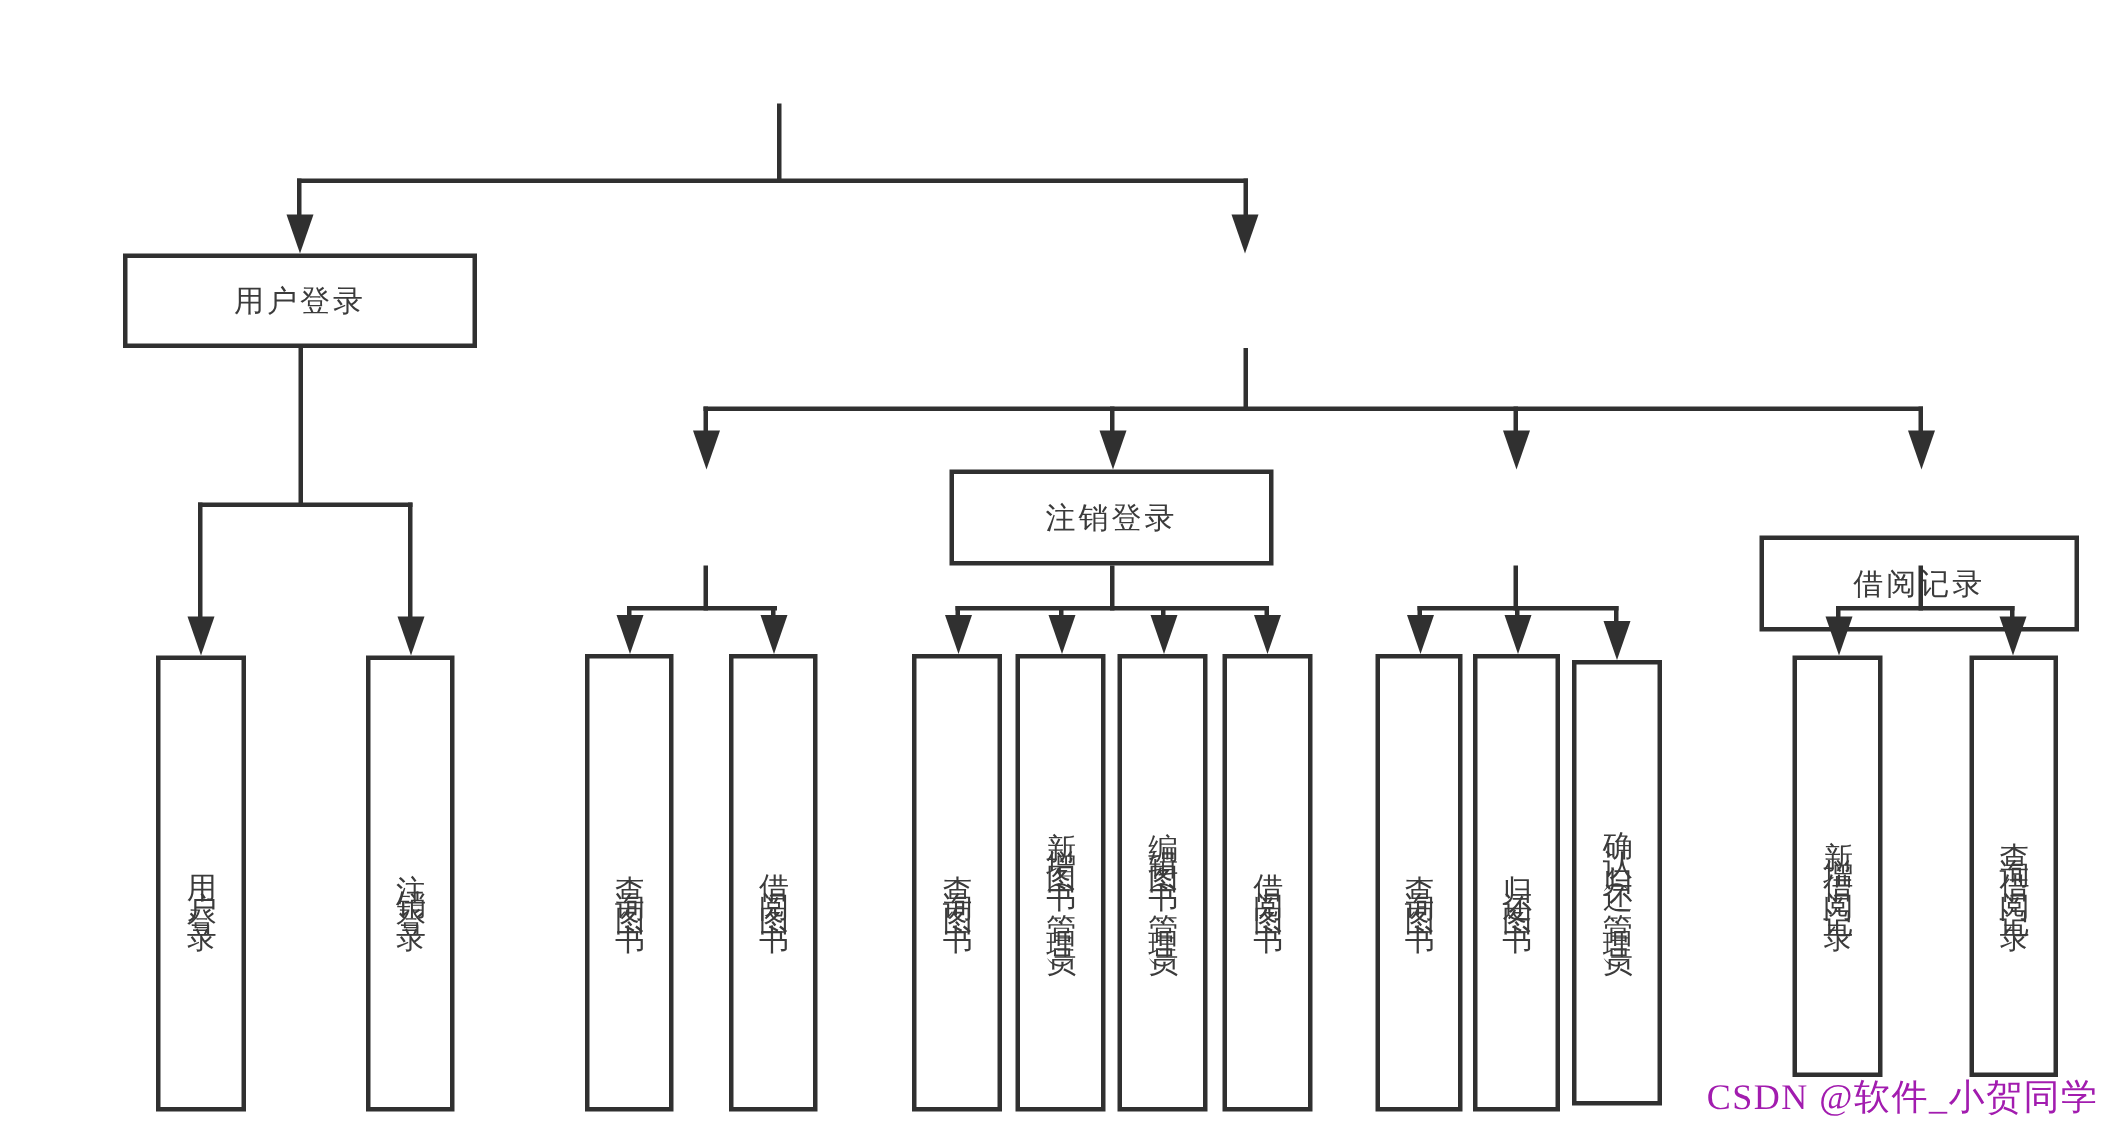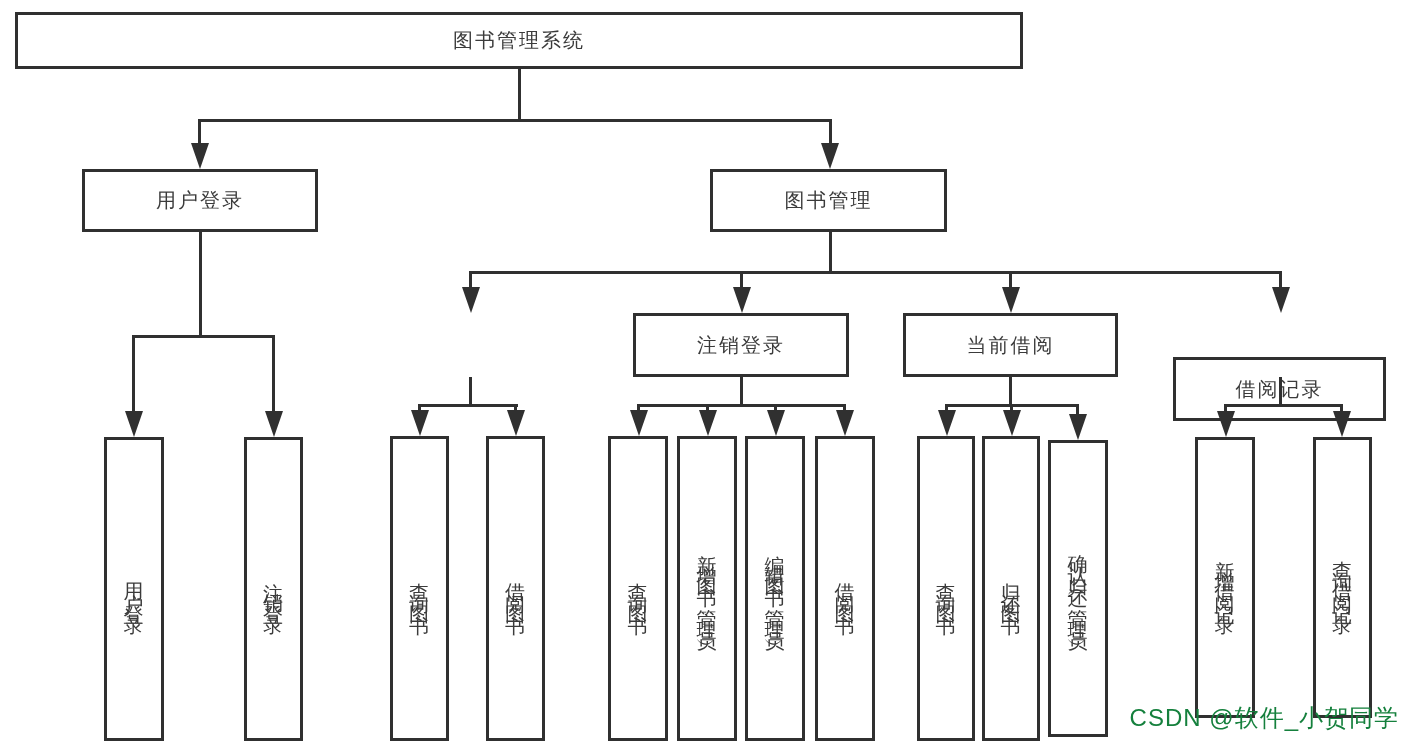--- a/index.html
+++ b/index.html
@@ -38,48 +38,43 @@
   .arrow {
     position: absolute;
     width: 0; height: 0;
     border-left: 9px solid transparent;
     border-right: 9px solid transparent;
     border-top: 26px solid #303030;
   }
   .watermark {
     position: absolute;
     right: 6px;
-    bottom: 13px;
+    bottom: 0;
     font-size: 24px;
-    color: #15803d;
+    color: #a21caf;
     letter-spacing: 1px;
     white-space: nowrap;
+    font-family: Liberation Serif, serif;
   }
 </style>
 </head>
 <body>
 
 <div class="canvas">
 
-  <div class="box" style="left:15px; top:12px; width:1008px; height:57px;">
-    <span>图书管理系统</span>
-  </div>
 
   <div class="vline" style="left:518px; top:69px; height:52px;"></div>
   <div class="hline" style="left:198px; top:119px; width:634px;"></div>
   <div class="vline" style="left:198px; top:119px; height:32px;"></div>
   <div class="vline" style="left:829px; top:119px; height:32px;"></div>
   <div class="arrow" style="left:191px; top:143px;"></div>
   <div class="arrow" style="left:821px; top:143px;"></div>
 
   <div class="box" style="left:82px; top:169px; width:236px; height:63px;">
     <span>用户登录</span>
-  </div>
-  <div class="box" style="left:710px; top:169px; width:237px; height:63px;">
-    <span>图书管理</span>
   </div>
 
   <div class="vline" style="left:199px; top:232px; height:105px;"></div>
   <div class="hline" style="left:132px; top:335px; width:143px;"></div>
   <div class="vline" style="left:132px; top:335px; height:80px;"></div>
   <div class="vline" style="left:272px; top:335px; height:80px;"></div>
   <div class="arrow" style="left:125px; top:411px;"></div>
   <div class="arrow" style="left:265px; top:411px;"></div>
 
   <div class="vline" style="left:829px; top:232px; height:41px;"></div>
@@ -88,23 +83,20 @@
   <div class="vline" style="left:740px; top:271px; height:22px;"></div>
   <div class="vline" style="left:1009px; top:271px; height:22px;"></div>
   <div class="vline" style="left:1279px; top:271px; height:22px;"></div>
   <div class="arrow" style="left:462px; top:287px;"></div>
   <div class="arrow" style="left:733px; top:287px;"></div>
   <div class="arrow" style="left:1002px; top:287px;"></div>
   <div class="arrow" style="left:1272px; top:287px;"></div>
 
   <div class="box" style="left:633px; top:313px; width:216px; height:64px;">
     <span>注销登录</span>
-  </div>
-  <div class="box" style="left:903px; top:313px; width:215px; height:64px;">
-    <span>当前借阅</span>
   </div>
   <div class="box" style="left:1173px; top:313px; width:213px; height:64px;margin-top:44px;">
     <span>借阅记录</span>
   </div>
 
   <div class="vline" style="left:469px; top:377px; height:30px;"></div>
   <div class="hline" style="left:418px; top:404px; width:100px;"></div>
   <div class="vline" style="left:418px; top:404px; height:12px;"></div>
   <div class="vline" style="left:514px; top:404px; height:12px;"></div>
   <div class="arrow" style="left:411px; top:410px;"></div>

